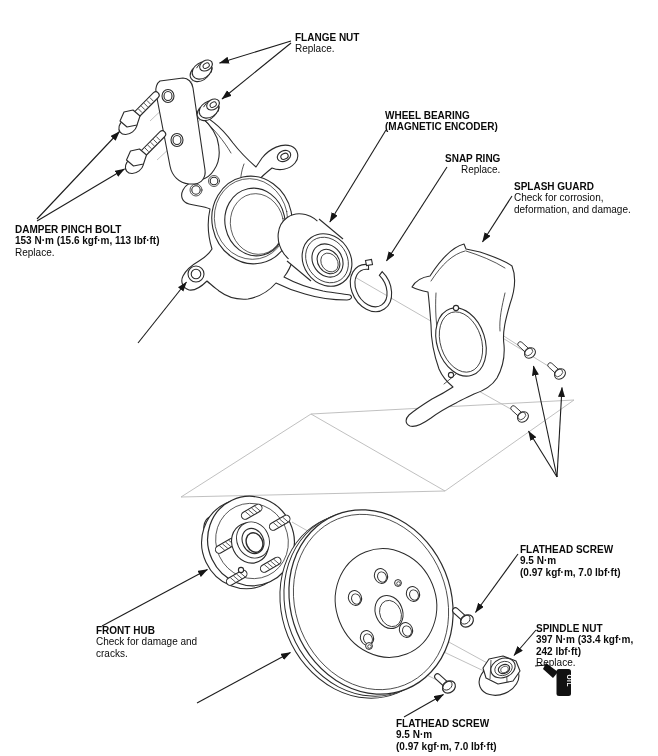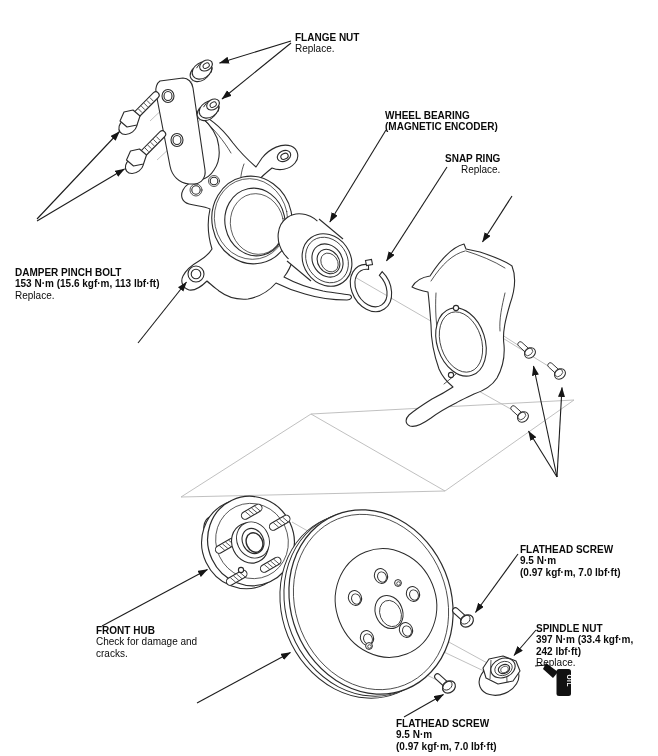--- a/index.html
+++ b/index.html
@@ -252,22 +252,27 @@
 <div class="lbl" style="left:385px;top:110px;">
   <div class="b">WHEEL BEARING</div>
   <div class="b">(MAGNETIC ENCODER)</div>
 </div>
 
 <div class="lbl" style="left:445px;top:153px;text-align:right;">
   <div class="b">SNAP RING</div>
   <div class="n">Replace.</div>
 </div>
 
-
-<div class="lbl" style="left:15px;top:224px;margin-top:43px;">
+<div class="lbl" style="left:514px;top:181px;">
+  <div class="b">SPLASH GUARD</div>
+  <div class="n">Check for corrosion,</div>
+  <div class="n">deformation, and damage.</div>
+</div>
+
+<div class="lbl" style="left:15px;top:224px;">
   <div class="b">DAMPER PINCH BOLT</div>
   <div class="b">153 N·m (15.6 kgf·m, 113 lbf·ft)</div>
   <div class="n">Replace.</div>
 </div>
 
 
 
 <div class="lbl" style="left:96px;top:625px;">
   <div class="b">FRONT HUB</div>
   <div class="n">Check for damage and</div>

